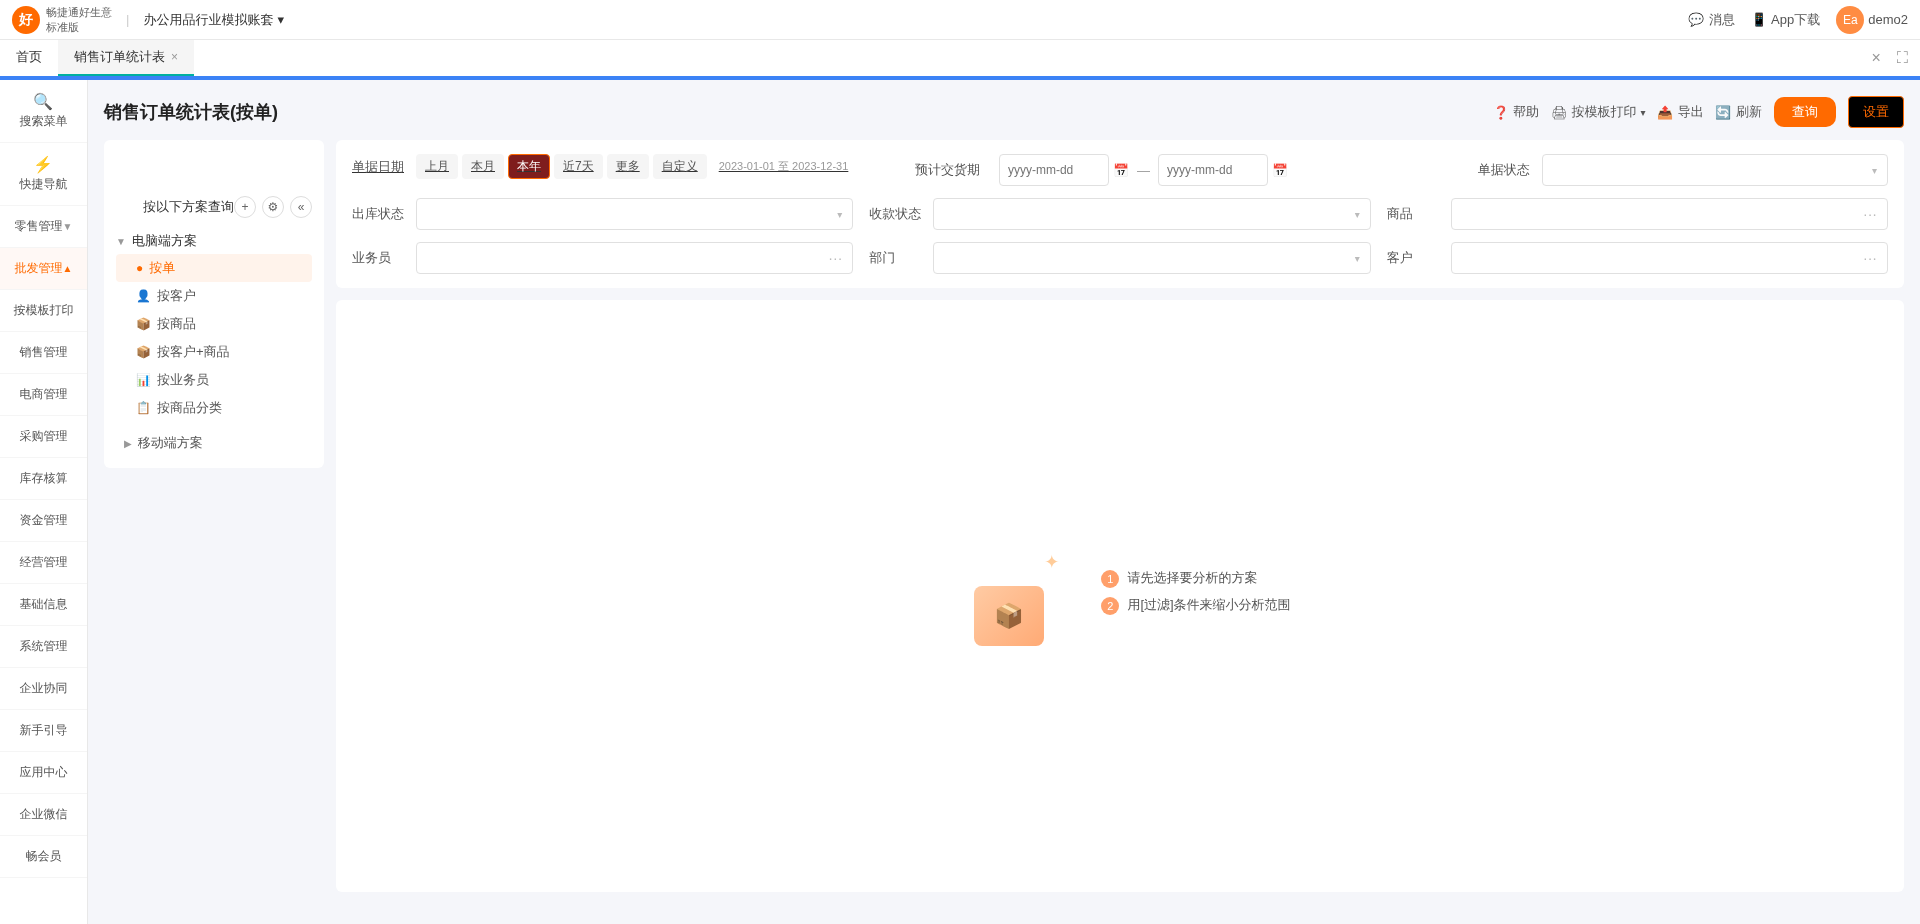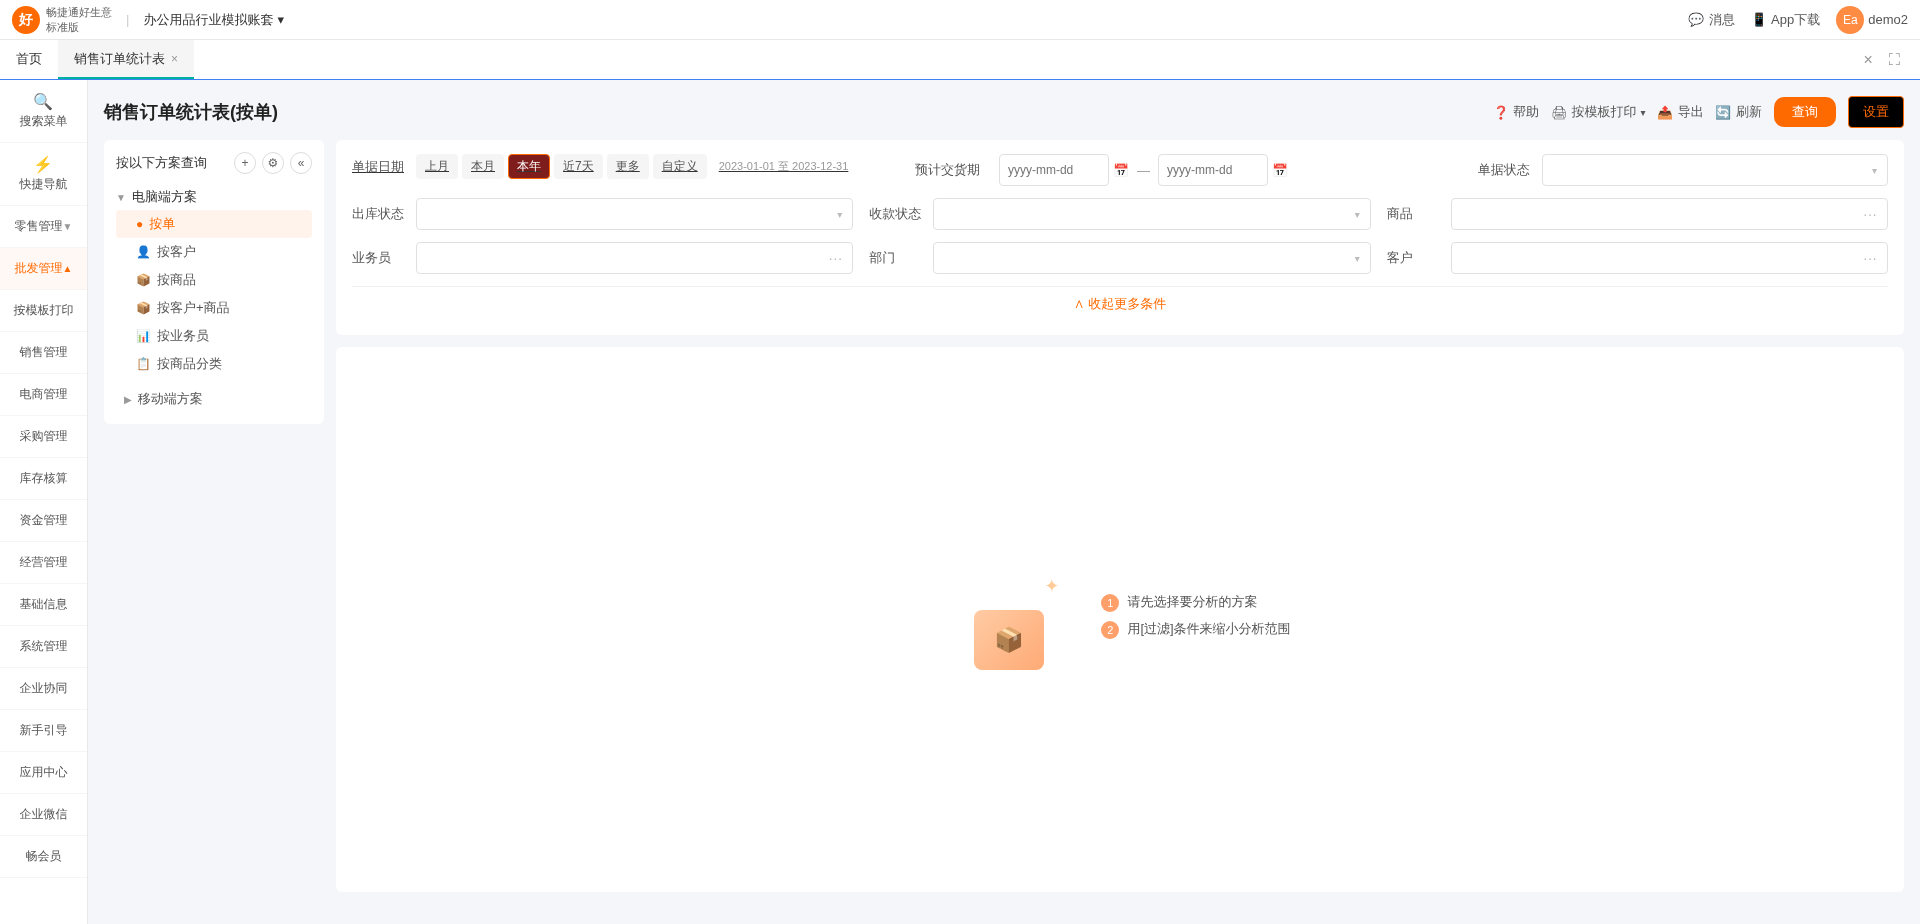--- a/index.html
+++ b/index.html
@@ -26,24 +26,24 @@
     .breadcrumb-sep { color: #ccc; margin: 0 6px; }
     .page-dropdown { display: flex; align-items: center; gap: 4px; color: #333; font-size: 13px; cursor: pointer; }
     .top-bar-right { display: flex; align-items: center; gap: 16px; font-size: 13px; color: #555; }
     .top-right-item { display: flex; align-items: center; gap: 4px; cursor: pointer; }
     .avatar { width: 28px; height: 28px; border-radius: 50%; background: #ff8c42; display: flex; align-items: center; justify-content: center; color: #fff; font-size: 12px; }
 
     
     .tab-bar {
       height: 40px;
       background: #fff;
-      border-bottom: 1px solid #3b82f6;
+      border-bottom: 4px solid #3b82f6;
       display: flex;
       align-items: center;
-      padding: 0 8px 0 0;
+      padding: 0 0 0 0;
       justify-content: space-between;
     }
     .tab-bar-tabs { display: flex; height: 100%; }
     .tab-item {
       height: 100%; display: flex; align-items: center; padding: 0 16px;
       font-size: 13px; cursor: pointer; border-bottom: 2px solid transparent;
       color: #555;
     }
     .tab-item.home { background: #fff; color: #333; }
     .tab-item.active {
@@ -99,21 +99,21 @@
     }
 
     
     .content-panels { display: flex; gap: 12px; height: calc(100% - 60px); }
 
     
     .left-panel {
       width: 220px; background: #fff; border-radius: 6px; padding: 12px;
       flex-shrink: 0; height: fit-content;
     }
-    .panel-header { display: flex; align-items: center; justify-content: space-between; margin-bottom: 10px; font-size: 13px; color: #333; font-weight: 500; }
+    .panel-header { display: flex; align-items: center; justify-content: flex-end; margin-bottom: 10px; font-size: 13px; color: #333; font-weight: 500; margin-top: 44px; }
     .panel-header-actions { display: flex; gap: 6px; }
     .panel-header-btn { width: 22px; height: 22px; border-radius: 50%; border: 1px solid #ddd; display: flex; align-items: center; justify-content: center; font-size: 12px; cursor: pointer; color: #666; }
 
     .tree-section { margin-bottom: 8px; }
     .tree-section-title {
       display: flex; align-items: center; gap: 6px;
       font-size: 13px; color: #333; padding: 4px 0; cursor: pointer;
     }
     .tree-arrow { font-size: 10px; color: #999; }
     .tree-item {
@@ -475,24 +475,20 @@
               </div>
             </div>
             <div class="filter-item">
               <span class="filter-label">客户</span>
               <div class="filter-input" style="flex:1;display:flex;align-items:center;justify-content:flex-end;">
                 <span class="filter-dots">···</span>
               </div>
             </div>
           </div>
 
-          <div class="collapse-bar">
-            <span>∧ </span>
-            <span>收起更多条件</span>
-          </div>
         </div>
 
         <div class="empty-state">
           <div style="display:flex;align-items:center;gap:32px;">
             <div class="empty-illustration">
               <div class="empty-sparkle">✦</div>
               <div class="empty-box">
                 <span class="empty-box-face">📦</span>
               </div>
             </div>

